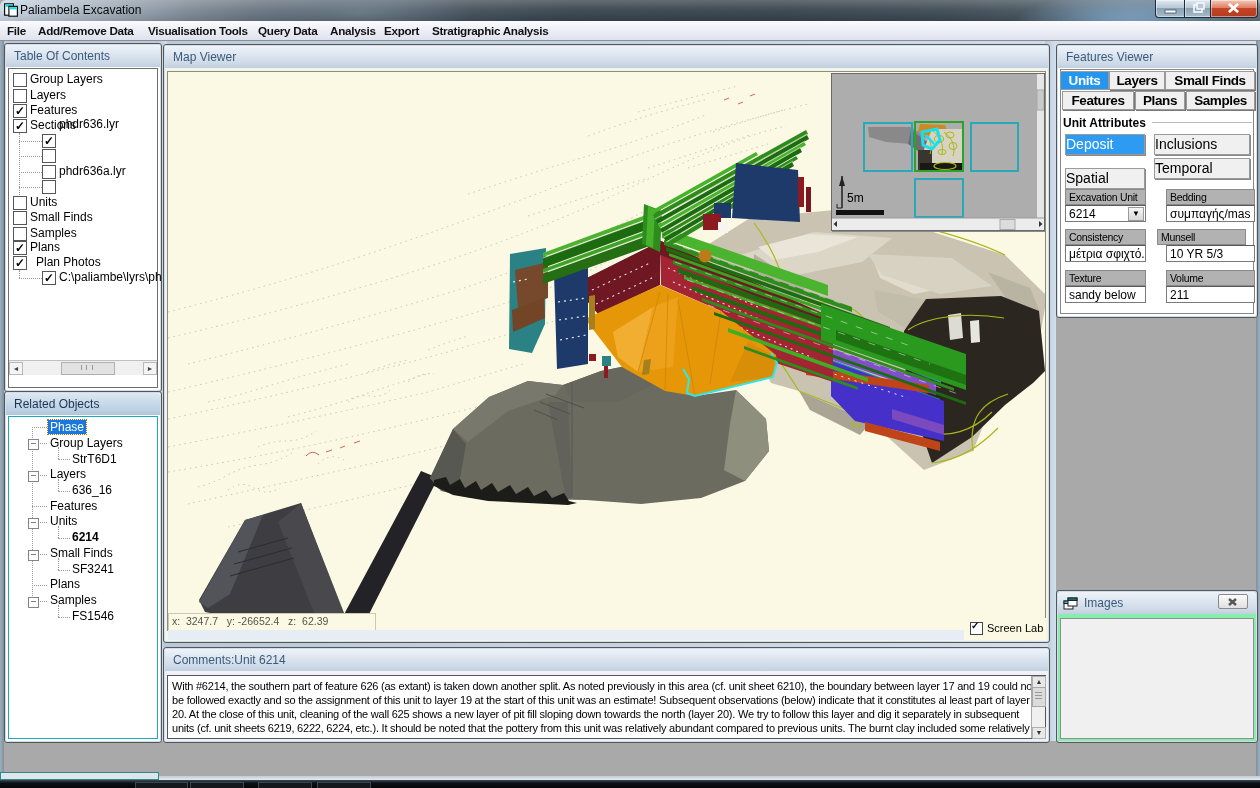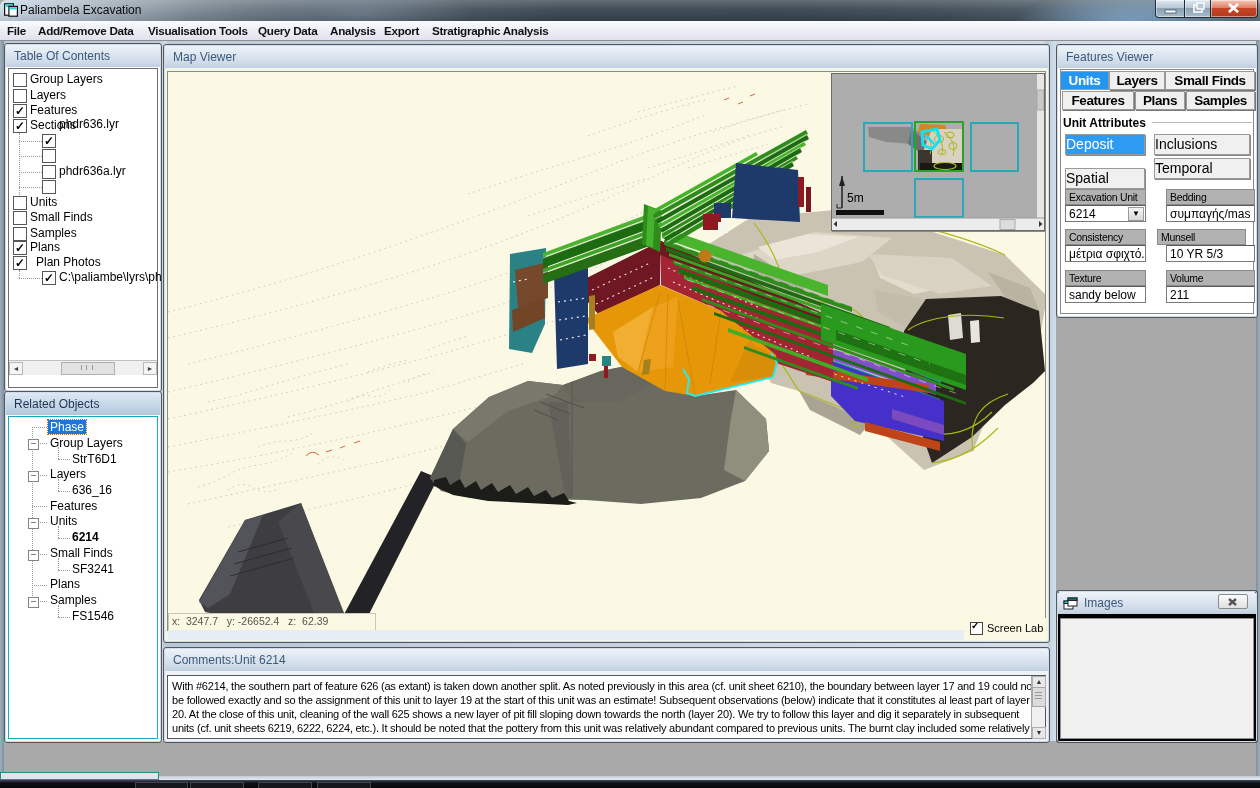--- a/index.html
+++ b/index.html
@@ -496,21 +496,21 @@
   <div class="flab" style="left:8px;top:184px;width:76px;height:13px">Consistency</div>
   <div class="finp" style="left:8px;top:200px;width:76px;height:14px">μέτρια σφιχτό.</div>
   <div class="flab" style="left:100px;top:184px;width:84px;height:13px">Munsell</div>
   <div class="finp" style="left:109px;top:200px;width:84px;height:14px">10 YR 5/3</div>
   <div class="flab" style="left:8px;top:225px;width:76px;height:13px">Texture</div>
   <div class="finp" style="left:8px;top:241px;width:76px;height:14px">sandy below</div>
   <div class="flab" style="left:109px;top:225px;width:84px;height:13px">Volume</div>
   <div class="finp" style="left:109px;top:241px;width:84px;height:14px">211</div>
 </div>
 
-<div class="abs panel" style="left:1056px;top:590px;width:200px;height:151px;background:#000000">
+<div class="abs panel" style="left:1056px;top:590px;width:200px;height:151px;background:#86efac">
   <div class="phead">
       <span style="left:26px">Images</span>
     </div>
   <svg class="abs" style="left:6px;top:6px" width="16" height="14" viewBox="0 0 16 14">
     <rect x="1" y="4" width="9" height="8" fill="#fff" stroke="#222"></rect>
     <rect x="1" y="4" width="9" height="2.5" fill="#20c8d8" stroke="#222"></rect>
     <rect x="5" y="1" width="9" height="8" fill="#fff" stroke="#222"></rect>
     <rect x="5" y="1" width="9" height="2.5" fill="#107080" stroke="#222"></rect>
   </svg>
   <div class="abs" style="left:161px;top:3px;width:28px;height:13px;background:linear-gradient(#fcfcfc,#e0e0e0);border:1px solid #8a8a8a;border-radius:2px">

